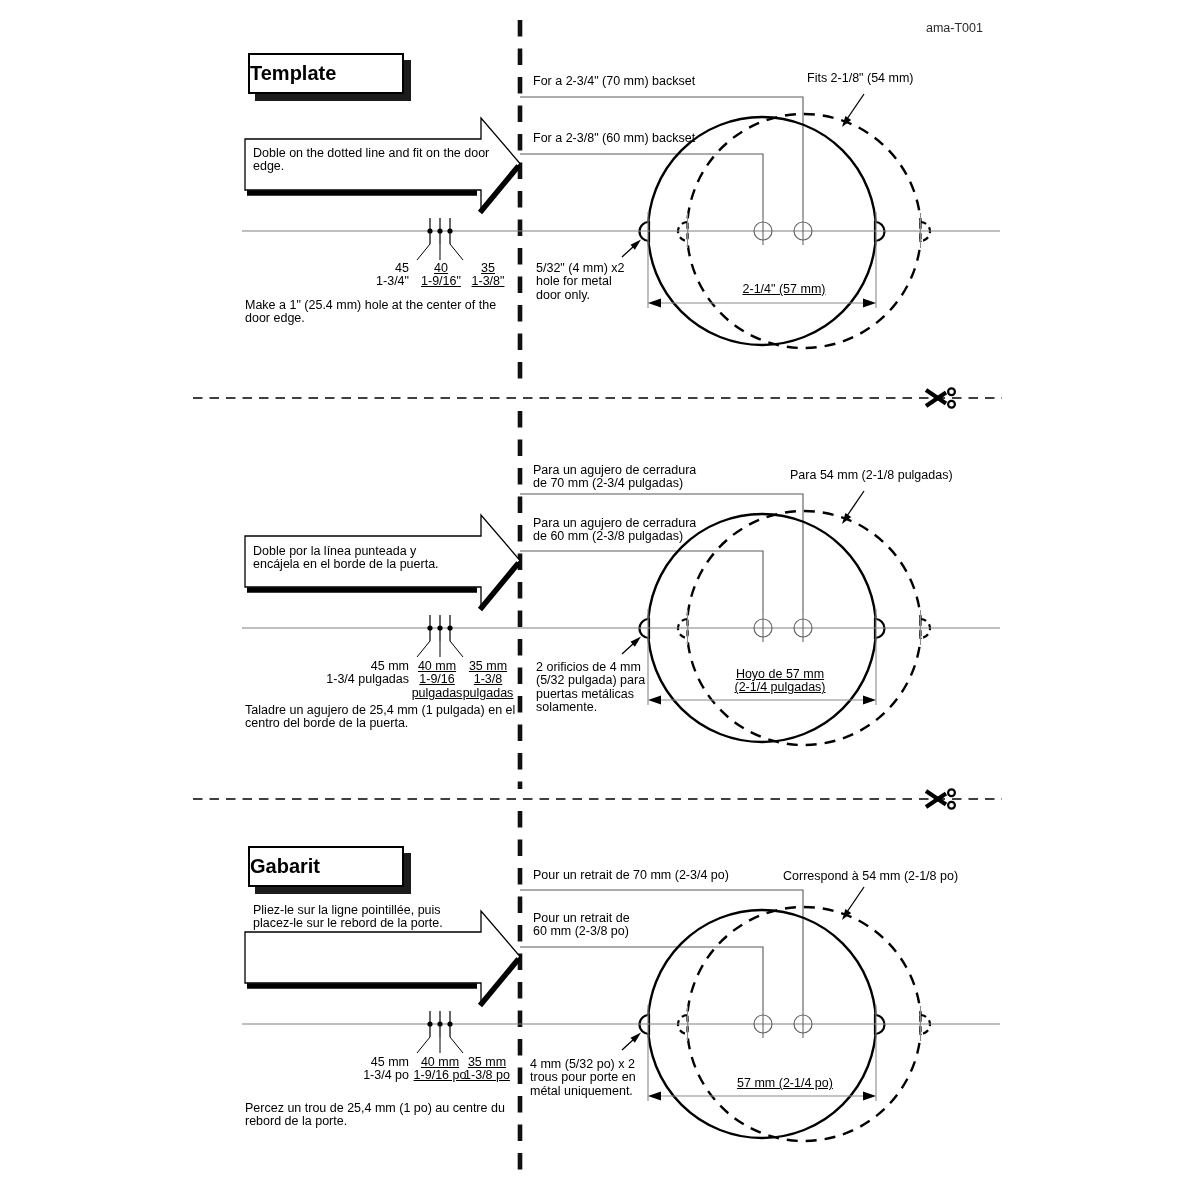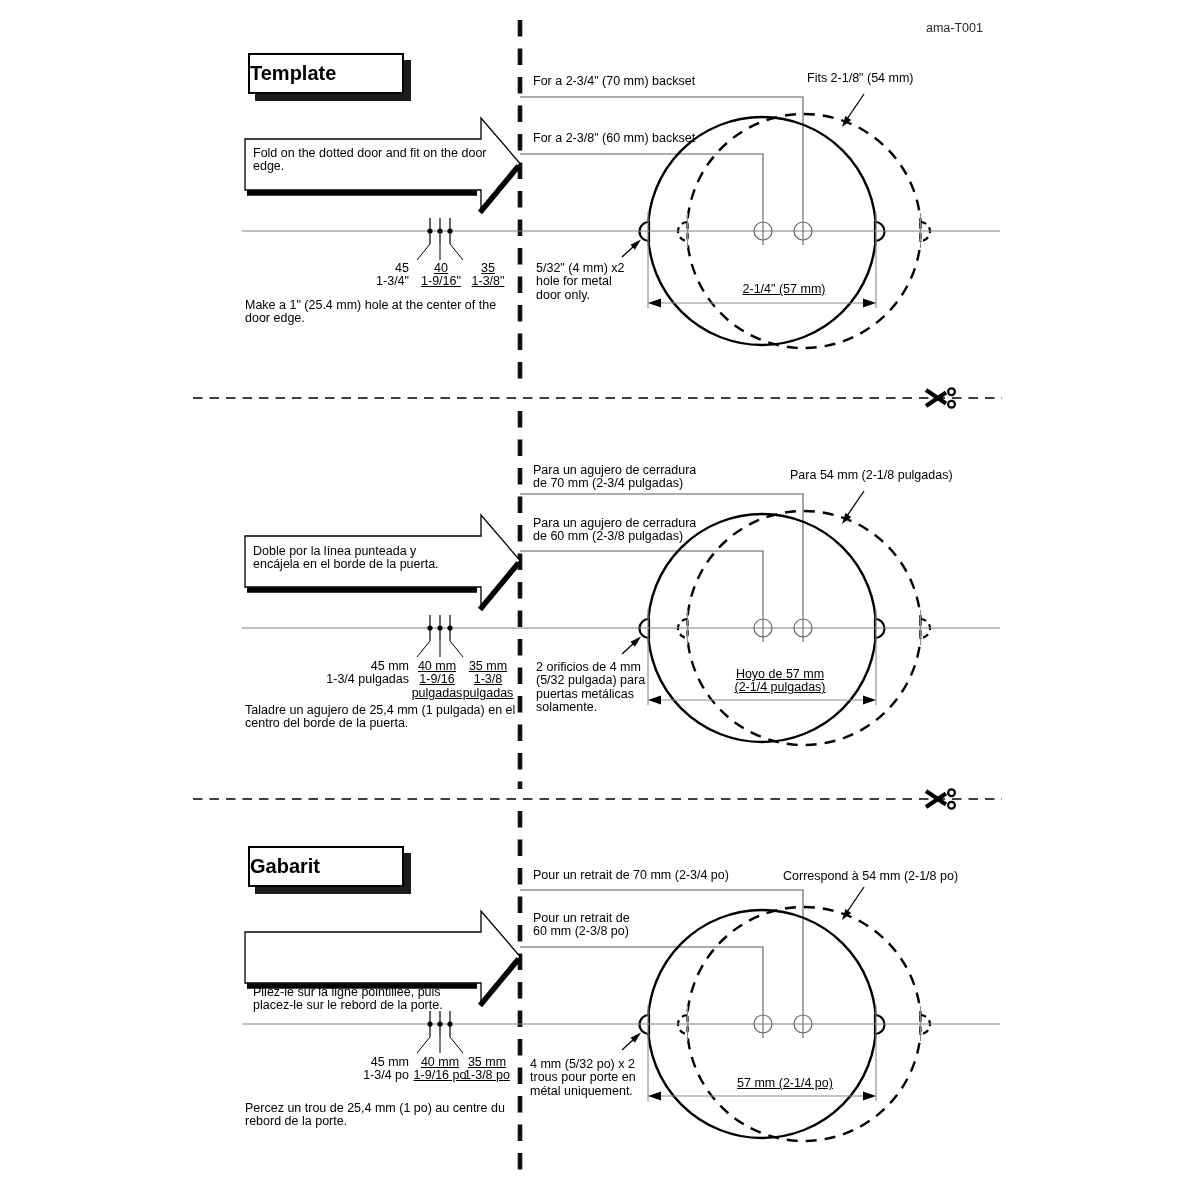--- a/index.html
+++ b/index.html
@@ -103,21 +103,21 @@
 
     <use href="#cut-unit" transform="translate(0,398)"></use>
     <use href="#cut-unit" transform="translate(0,799)"></use>
   </svg>
 
   <div class="code" style="left:926px;top:21px">ama-T001</div>
 
   <div class="titlebox" style="left:248px;top:53px">
     <span>Template</span>
   </div>
-  <div class="lbl" style="left:253px;top:147px;width:240px">Fold on the dotted door and fit on the door
+  <div class="lbl" style="left:253px;top:147px;width:240px">Doble on the dotted line and fit on the door
 edge.</div>
   <div class="lbl" style="left:533px;top:75px">For a 2-3/4" (70 mm) backset</div>
   <div class="lbl" style="left:533px;top:132px">For a 2-3/8" (60 mm) backset</div>
   <div class="lbl" style="left:807px;top:72px">Fits 2-1/8" (54 mm)</div>
   <div class="lbl" style="left:536px;top:262px">5/32" (4 mm) x2
 hole for metal
 door only.</div>
   <div class="lbl ctr" style="left:784px;top:283px">2-1/4" (57 mm)</div>
   <div class="lbl" style="left:245px;top:299px">Make a 1" (25.4 mm) hole at the center of the
 door edge.</div>
@@ -148,21 +148,21 @@
   <div class="lbl ctr" style="left:437px;top:660px">40 mm
 1-9/16
 pulgadas</div>
   <div class="lbl ctr" style="left:488px;top:660px">35 mm
 1-3/8
 pulgadas</div>
 
   <div class="titlebox" style="left:248px;top:846px">
     <span>Gabarit</span>
   </div>
-  <div class="lbl" style="left:253px;top:986px;width:240px">Pliez-le sur la ligne pointillée, puis
+  <div class="lbl" style="left:253px;top:904px;width:240px">Pliez-le sur la ligne pointillée, puis
 placez-le sur le rebord de la porte.</div>
   <div class="lbl" style="left:533px;top:869px">Pour un retrait de 70 mm (2-3/4 po)</div>
   <div class="lbl" style="left:533px;top:912px">Pour un retrait de
 60 mm (2-3/8 po)</div>
   <div class="lbl" style="left:783px;top:870px">Correspond à 54 mm (2-1/8 po)</div>
   <div class="lbl" style="left:530px;top:1058px">4 mm (5/32 po) x 2
 trous pour porte en
 métal uniquement.</div>
   <div class="lbl ctr" style="left:785px;top:1077px">57 mm (2-1/4 po)</div>
   <div class="lbl" style="left:245px;top:1102px">Percez un trou de 25,4 mm (1 po) au centre du

